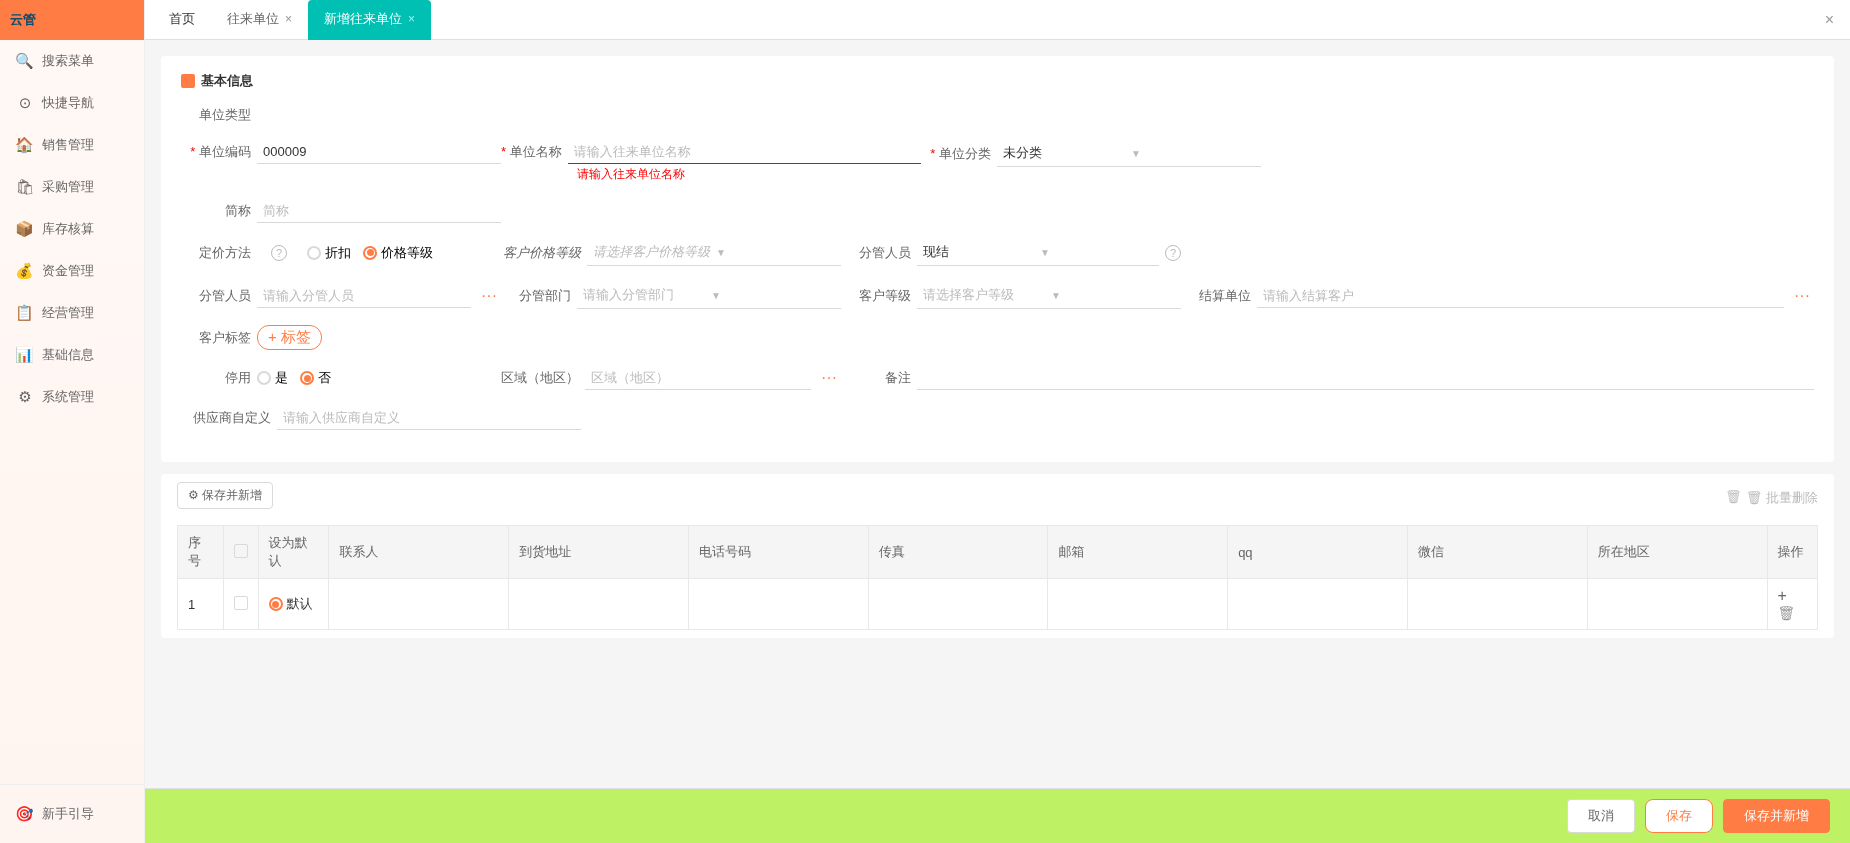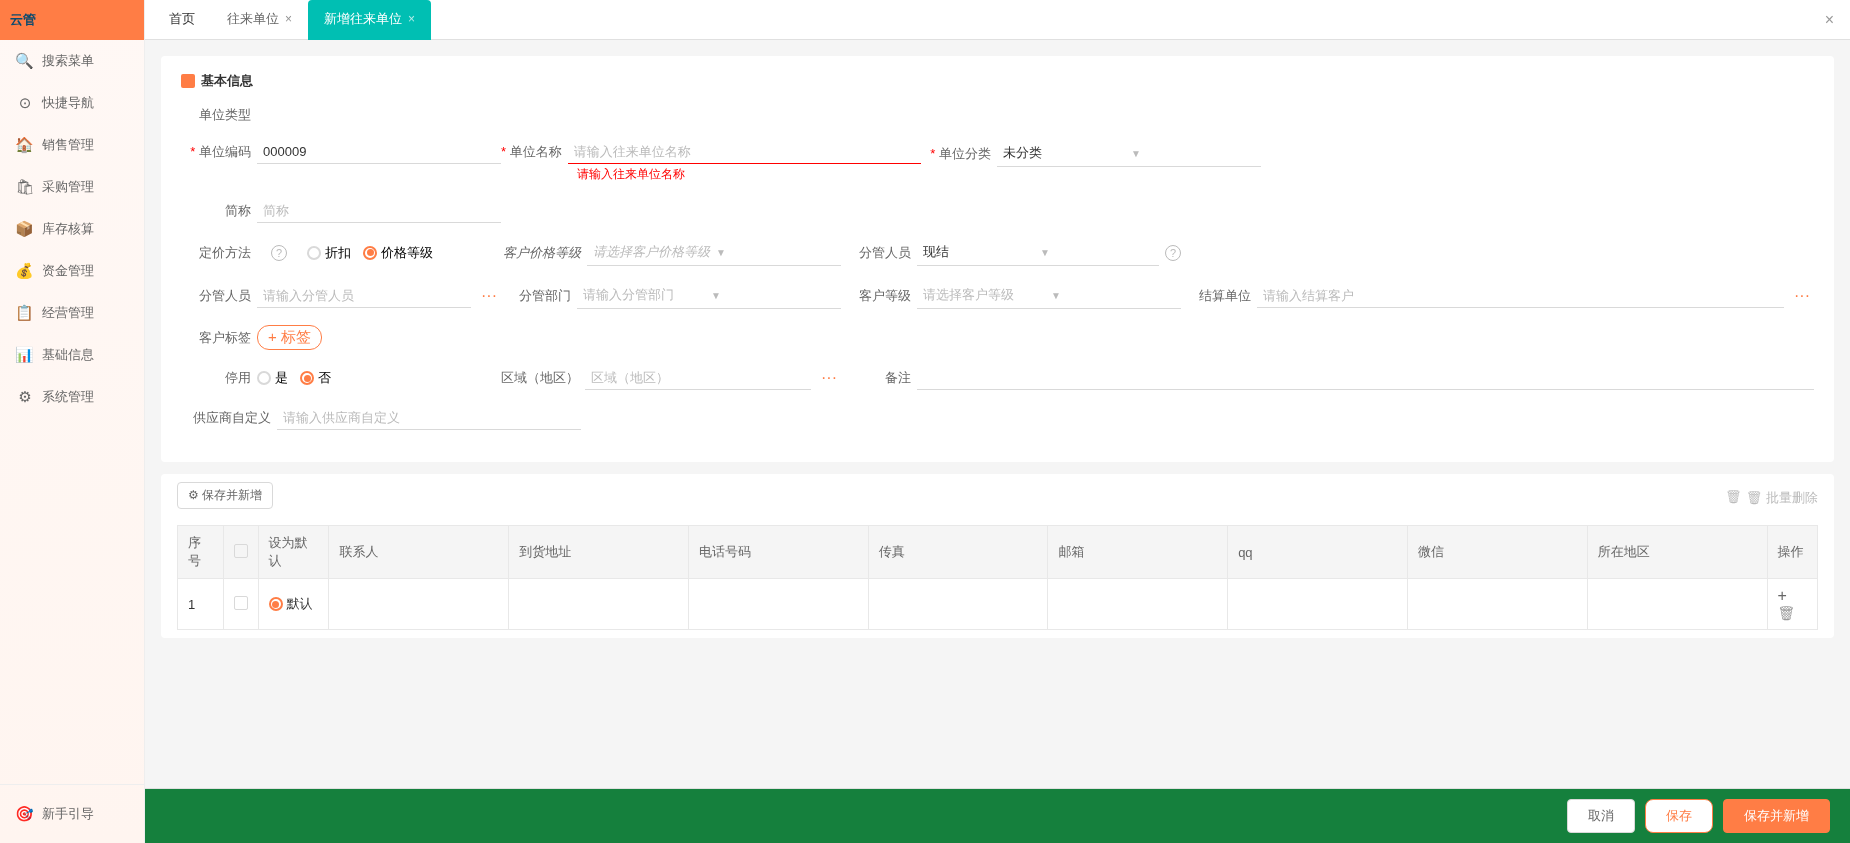--- a/index.html
+++ b/index.html
@@ -297,21 +297,21 @@
       border-radius: 2px;
       cursor: pointer;
     }
 
     
     .action-bar {
       display: flex;
       justify-content: flex-end;
       align-items: center;
       gap: 10px;
-      background: #15803d;
+      background: #bef264;
       padding: 10px 20px;
       border-top: 1px solid #e0e0e0;
       flex-shrink: 0;
     }
     .btn-cancel {
       padding: 7px 20px;
       border: 1px solid #d9d9d9;
       background: #fff;
       border-radius: 4px;
       cursor: pointer;

